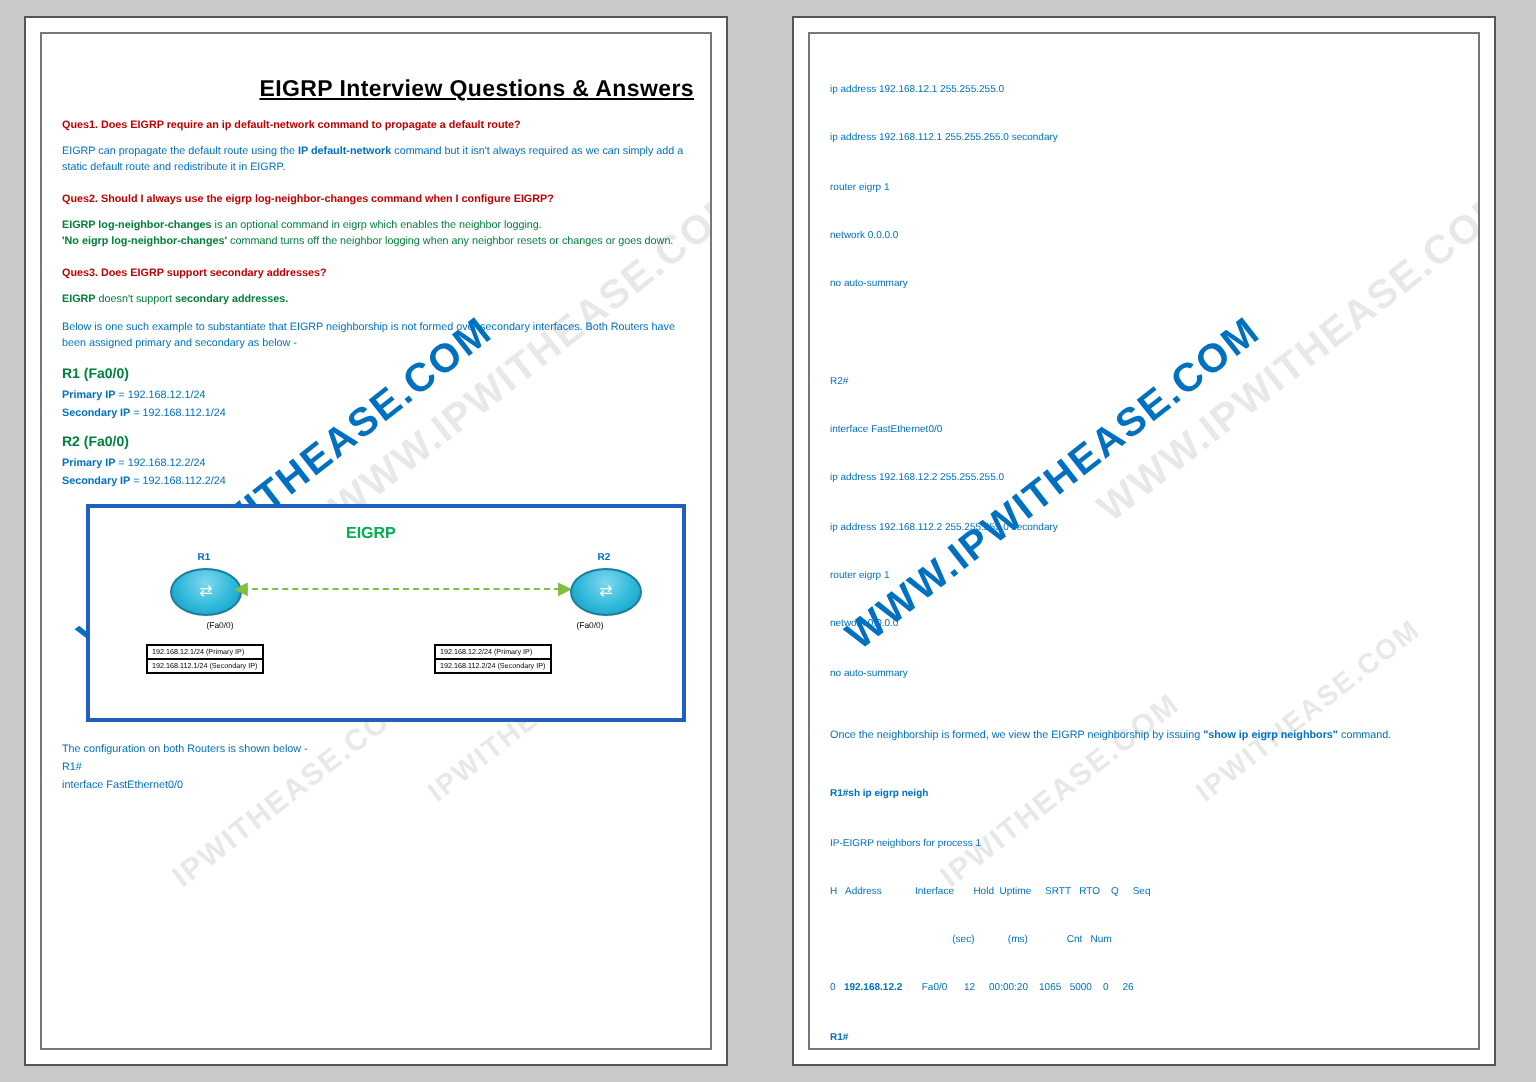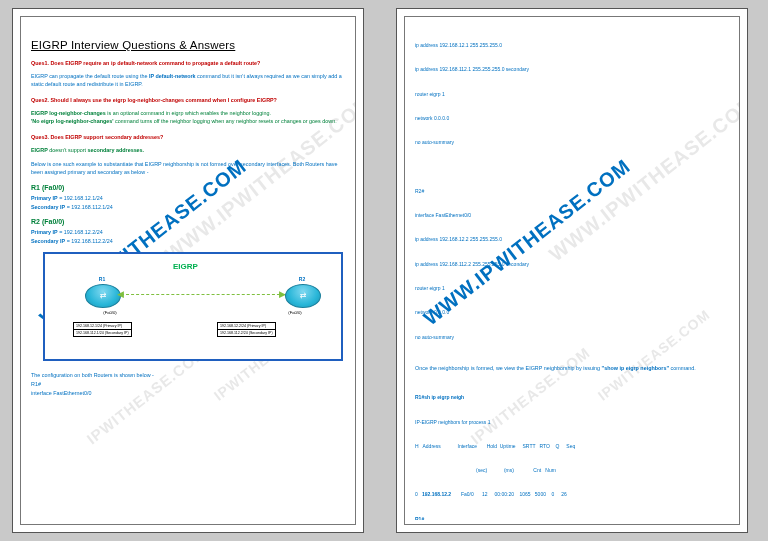--- a/index.html
+++ b/index.html
@@ -44,23 +44,23 @@
     pointer-events:none;
     letter-spacing:1px;
   }
   .wm.a{font-size:20px;left:-6px;top:210px;}
   .wm.b{font-size:20px;left:120px;top:150px;}
   .wm.c{font-size:15px;left:52px;top:370px;}
   .wm.d{font-size:14px;left:180px;top:330px;}
 
   h1.title{
     font-size:11.5px;
-    text-align:left;
+    text-align:right;
     margin:14px 0 4px 0;
-    font-weight:normal;
+    font-weight:bold;
     color:#000;
     text-decoration:underline;
     letter-spacing:.2px;
   }
   .q{
     color:#c00000;
     font-weight:bold;
     font-size:5.4px;
     margin:9px 0 4px 0;
     line-height:1.45;

